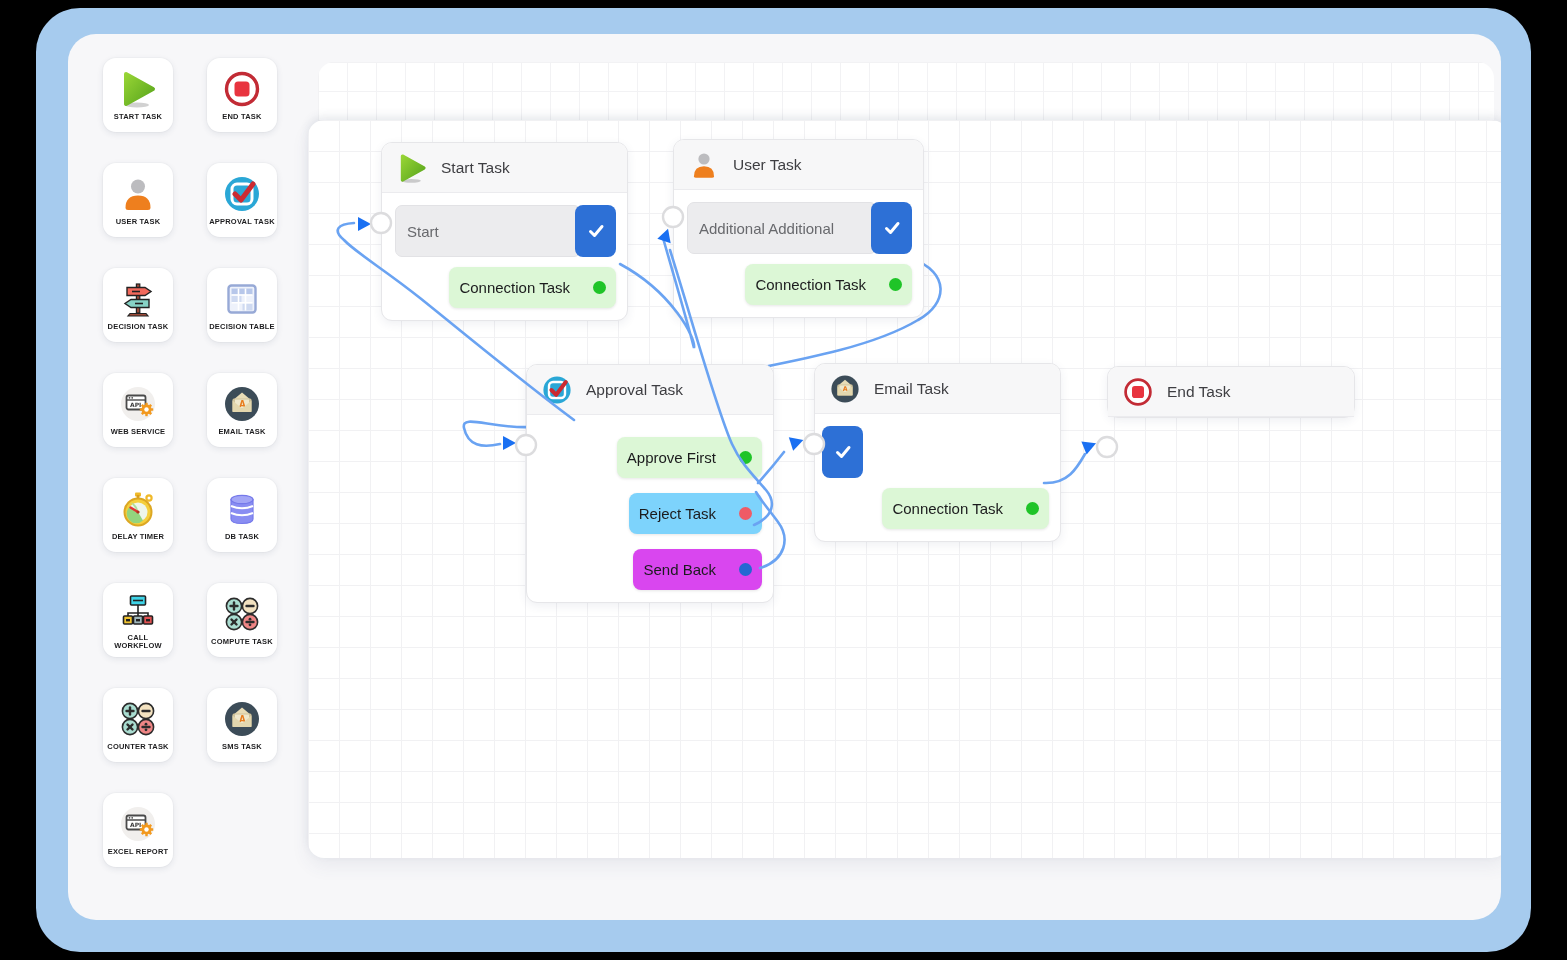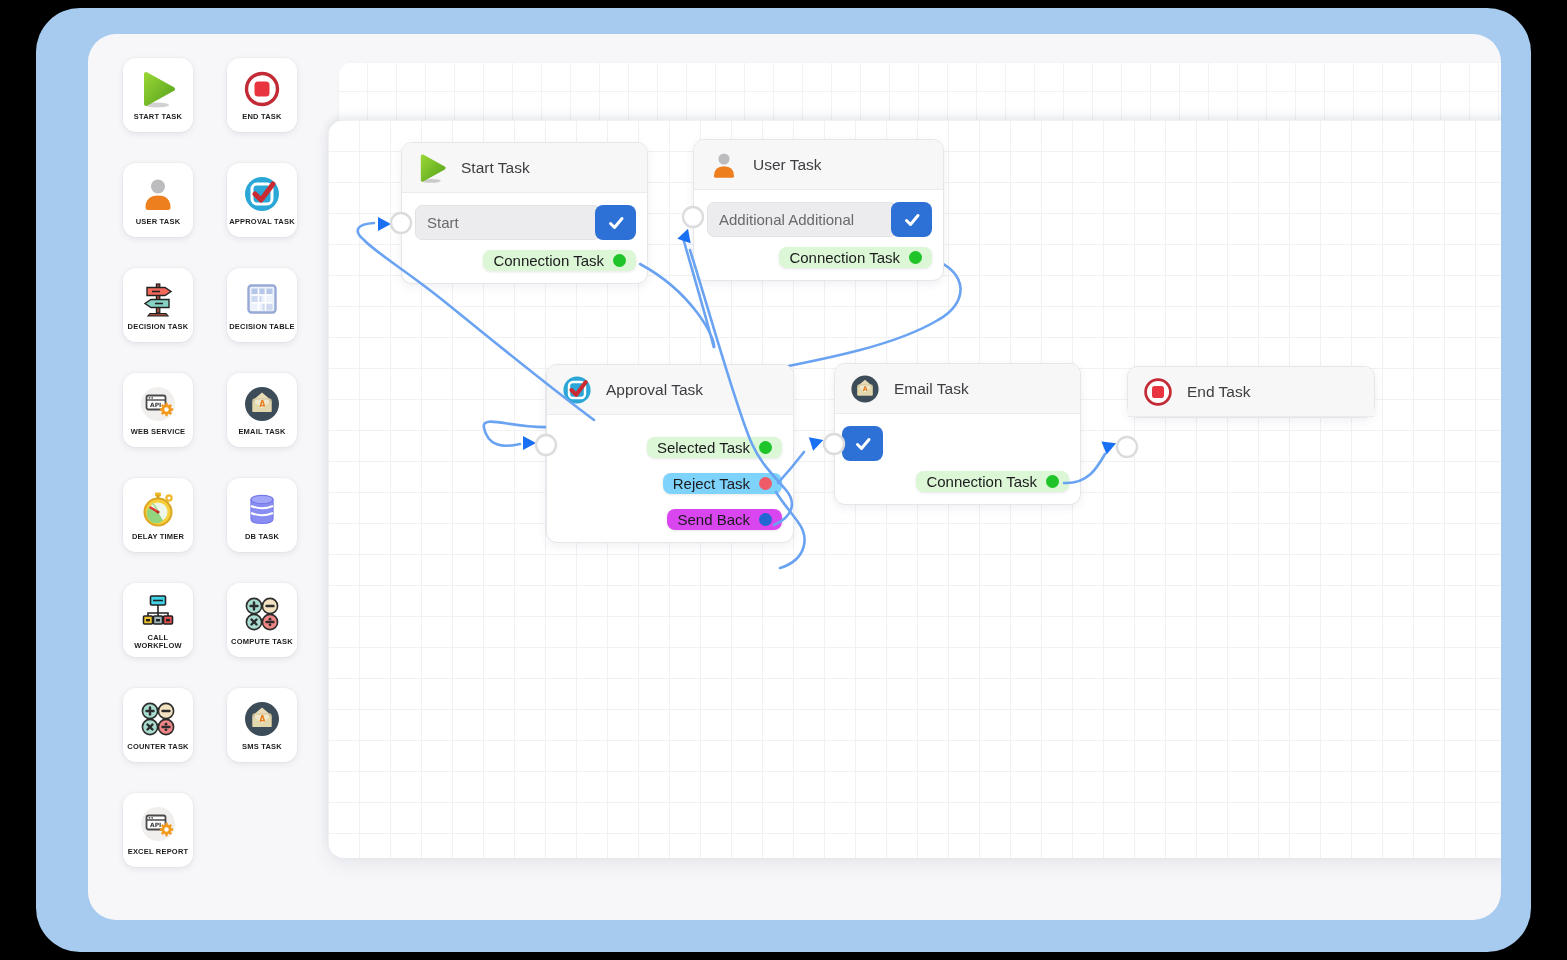--- a/index.html
+++ b/index.html
@@ -2,21 +2,21 @@
 <html><head>
 <meta charset="utf-8">
 <style>
   * { margin:0; padding:0; box-sizing:border-box; }
   html,body { width:1567px; height:960px; background:#000; overflow:hidden;
               font-family:"Liberation Sans","DejaVu Sans",sans-serif; }
   #stage { position:relative; width:1567px; height:960px; background:#000; }
   #frame { position:absolute; left:36px; right:36px; top:8px; bottom:8px;
            background:#a6cbee; border-radius:44px; }
   #panel { position:absolute; left:68px; right:66px; top:34px; bottom:40px;
-           background:#f7f7f9; border-radius:28px; overflow:hidden;margin-left:20px; }
+           background:#f7f7f9; border-radius:28px; overflow:hidden; }
 
   
   #palette { position:absolute; left:35px; top:24px; width:210px;
              display:grid; grid-template-columns:70px 70px; column-gap:34px; row-gap:31px; z-index:4; }
   .tile { width:70px; height:74px; background:#fff; border-radius:13px;
           box-shadow:0 2px 6px rgba(40,60,90,.10), 0 0 0 1px rgba(0,0,0,.02);
           display:flex; flex-direction:column; align-items:center; justify-content:center; gap:4px; cursor:grab; }
   .tile .ticon { width:40px; height:40px; display:flex; align-items:center; justify-content:center; }
   .tile .tlabel { font-size:7.5px; font-weight:bold; letter-spacing:.2px; color:#1d1d1f; text-transform:uppercase; text-align:center; line-height:1.1; }
 
@@ -38,27 +38,27 @@
   .port { fill:#ffffff; stroke:#dcdcde; stroke-width:2.4; }
 
   
   .node { position:absolute; background:#fff; border:1px solid #e6e6e9; border-radius:11px;
           box-shadow:0 3px 10px rgba(50,70,100,.08); z-index:5; }
   .nhead { height:50px; background:#f7f7f8; border-bottom:1px solid #ebebee;
            border-radius:10px 10px 0 0; display:flex; align-items:center; gap:13px; padding:0 14px; }
   .nhead .nicon { width:32px; height:32px; display:flex; align-items:center; justify-content:center; }
   .ntitle { font-size:15.5px; color:#3e3e42; font-weight:500; }
   .nbody { padding:12px 11px 12px 13px; }
-  .inrow { display:flex; align-items:stretch; height:35px; position:relative; }
+  .inrow { display:flex; align-items:stretch; height:52px; position:relative; }
   .infield { flex:1; background:#ececee; border:1px solid #e2e2e5; border-radius:7px;
              display:flex; align-items:center; padding:0 11px; font-size:15px; color:#68696d; }
   .checkbtn { width:41px; margin-left:-6px; background:#2d70d6; border:none; border-radius:8px;
               display:flex; align-items:center; justify-content:center; cursor:pointer; z-index:1; }
   .pills { display:flex; flex-direction:column; align-items:flex-end; gap:15px; margin-top:10px; }
-  .pill { display:inline-flex; align-items:center; gap:9px; height:21px; padding:0 10px;
+  .pill { display:inline-flex; align-items:center; gap:23px; height:41px; padding:0 10px;
           border-radius:8px; font-size:15px; color:#1b1b1d; cursor:pointer;
           box-shadow:0 1px 3px rgba(0,0,0,.10); }
   .pill .dot { width:13px; height:13px; border-radius:50%; }
 </style>
 </head>
 <body>
 
 <div id="stage">
   <div id="frame"></div>
   <div id="panel">
@@ -372,21 +372,21 @@
                 <circle cx="20" cy="20" r="17" fill="#2aa7d6"></circle>
        <rect x="10" y="10" width="20" height="20" rx="5" fill="none" stroke="#fff" stroke-width="3"></rect>
        <path d="M13 20 L19 26 L31 10" fill="none" stroke="#cc2a31" stroke-width="5" stroke-linecap="round" stroke-linejoin="round"></path>
               </svg>
             </span>
        <span class="ntitle">Approval Task</span>
      </div>
      <div class="nbody">
        <div class="pills">
               <span class="pill" style="background:#dcf7d6">
-       <span>Selected Task</span>
+       <span>Approve First</span>
        <span class="dot" style="background:#1fc428"></span>
      </span>
               <span class="pill" style="background:#7dd3fc">
        <span>Reject Task</span>
        <span class="dot" style="background:#ef5b66"></span>
      </span>
               <span class="pill" style="background:#d946ef">
        <span>Send Back</span>
        <span class="dot" style="background:#2368d2"></span>
      </span>

